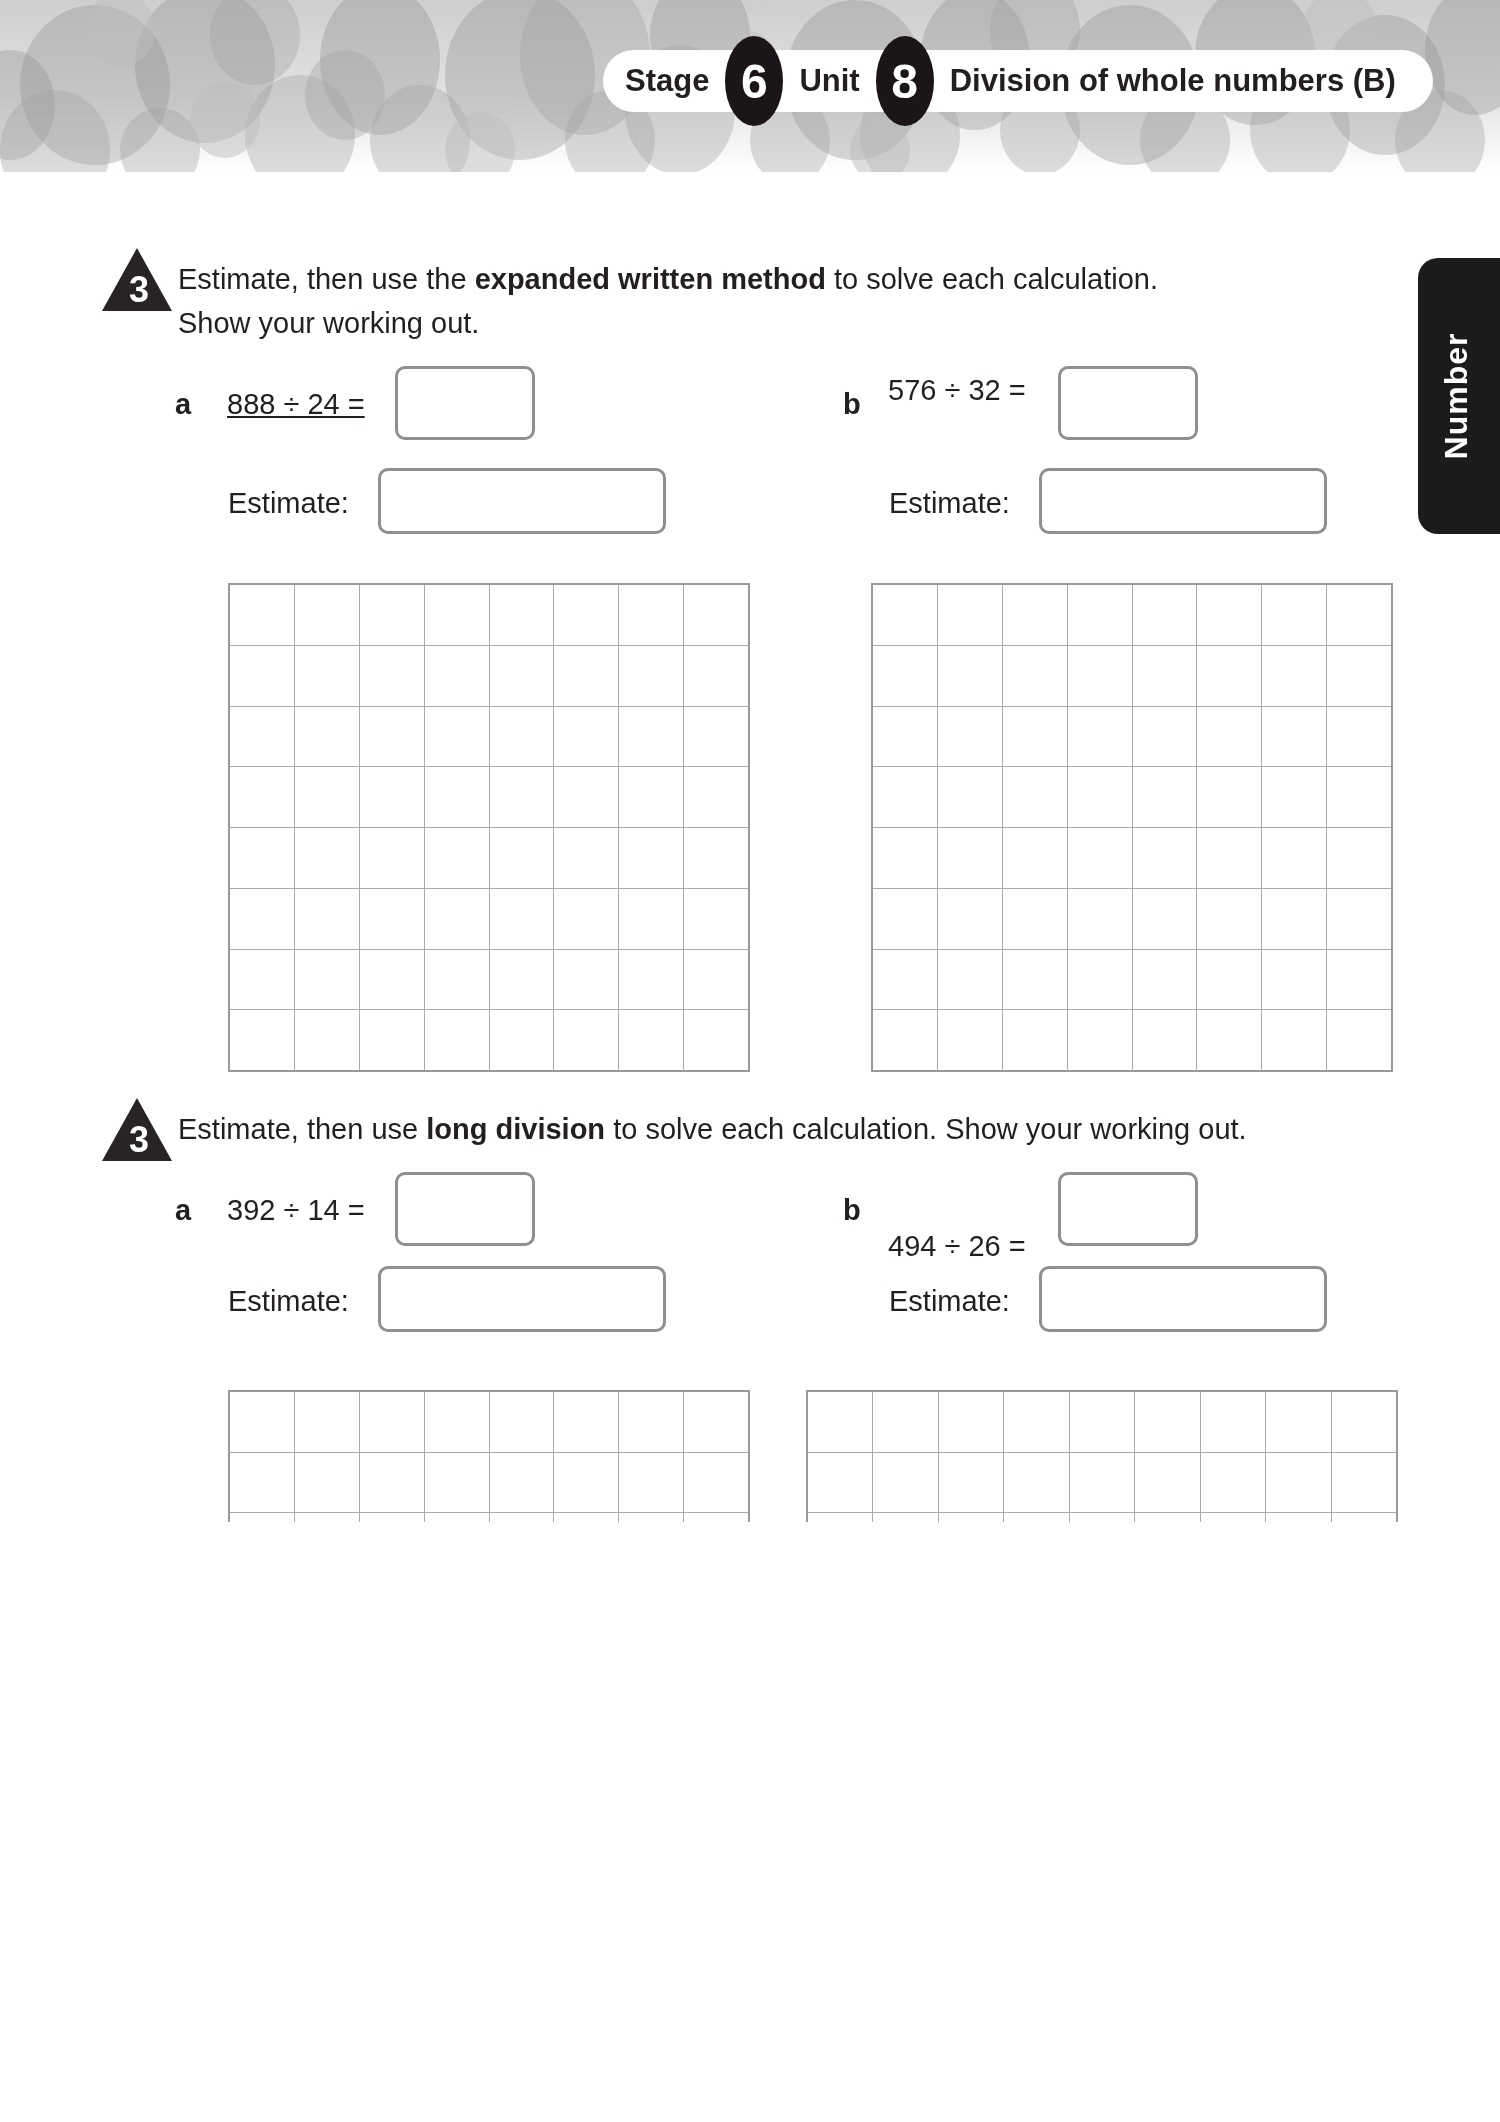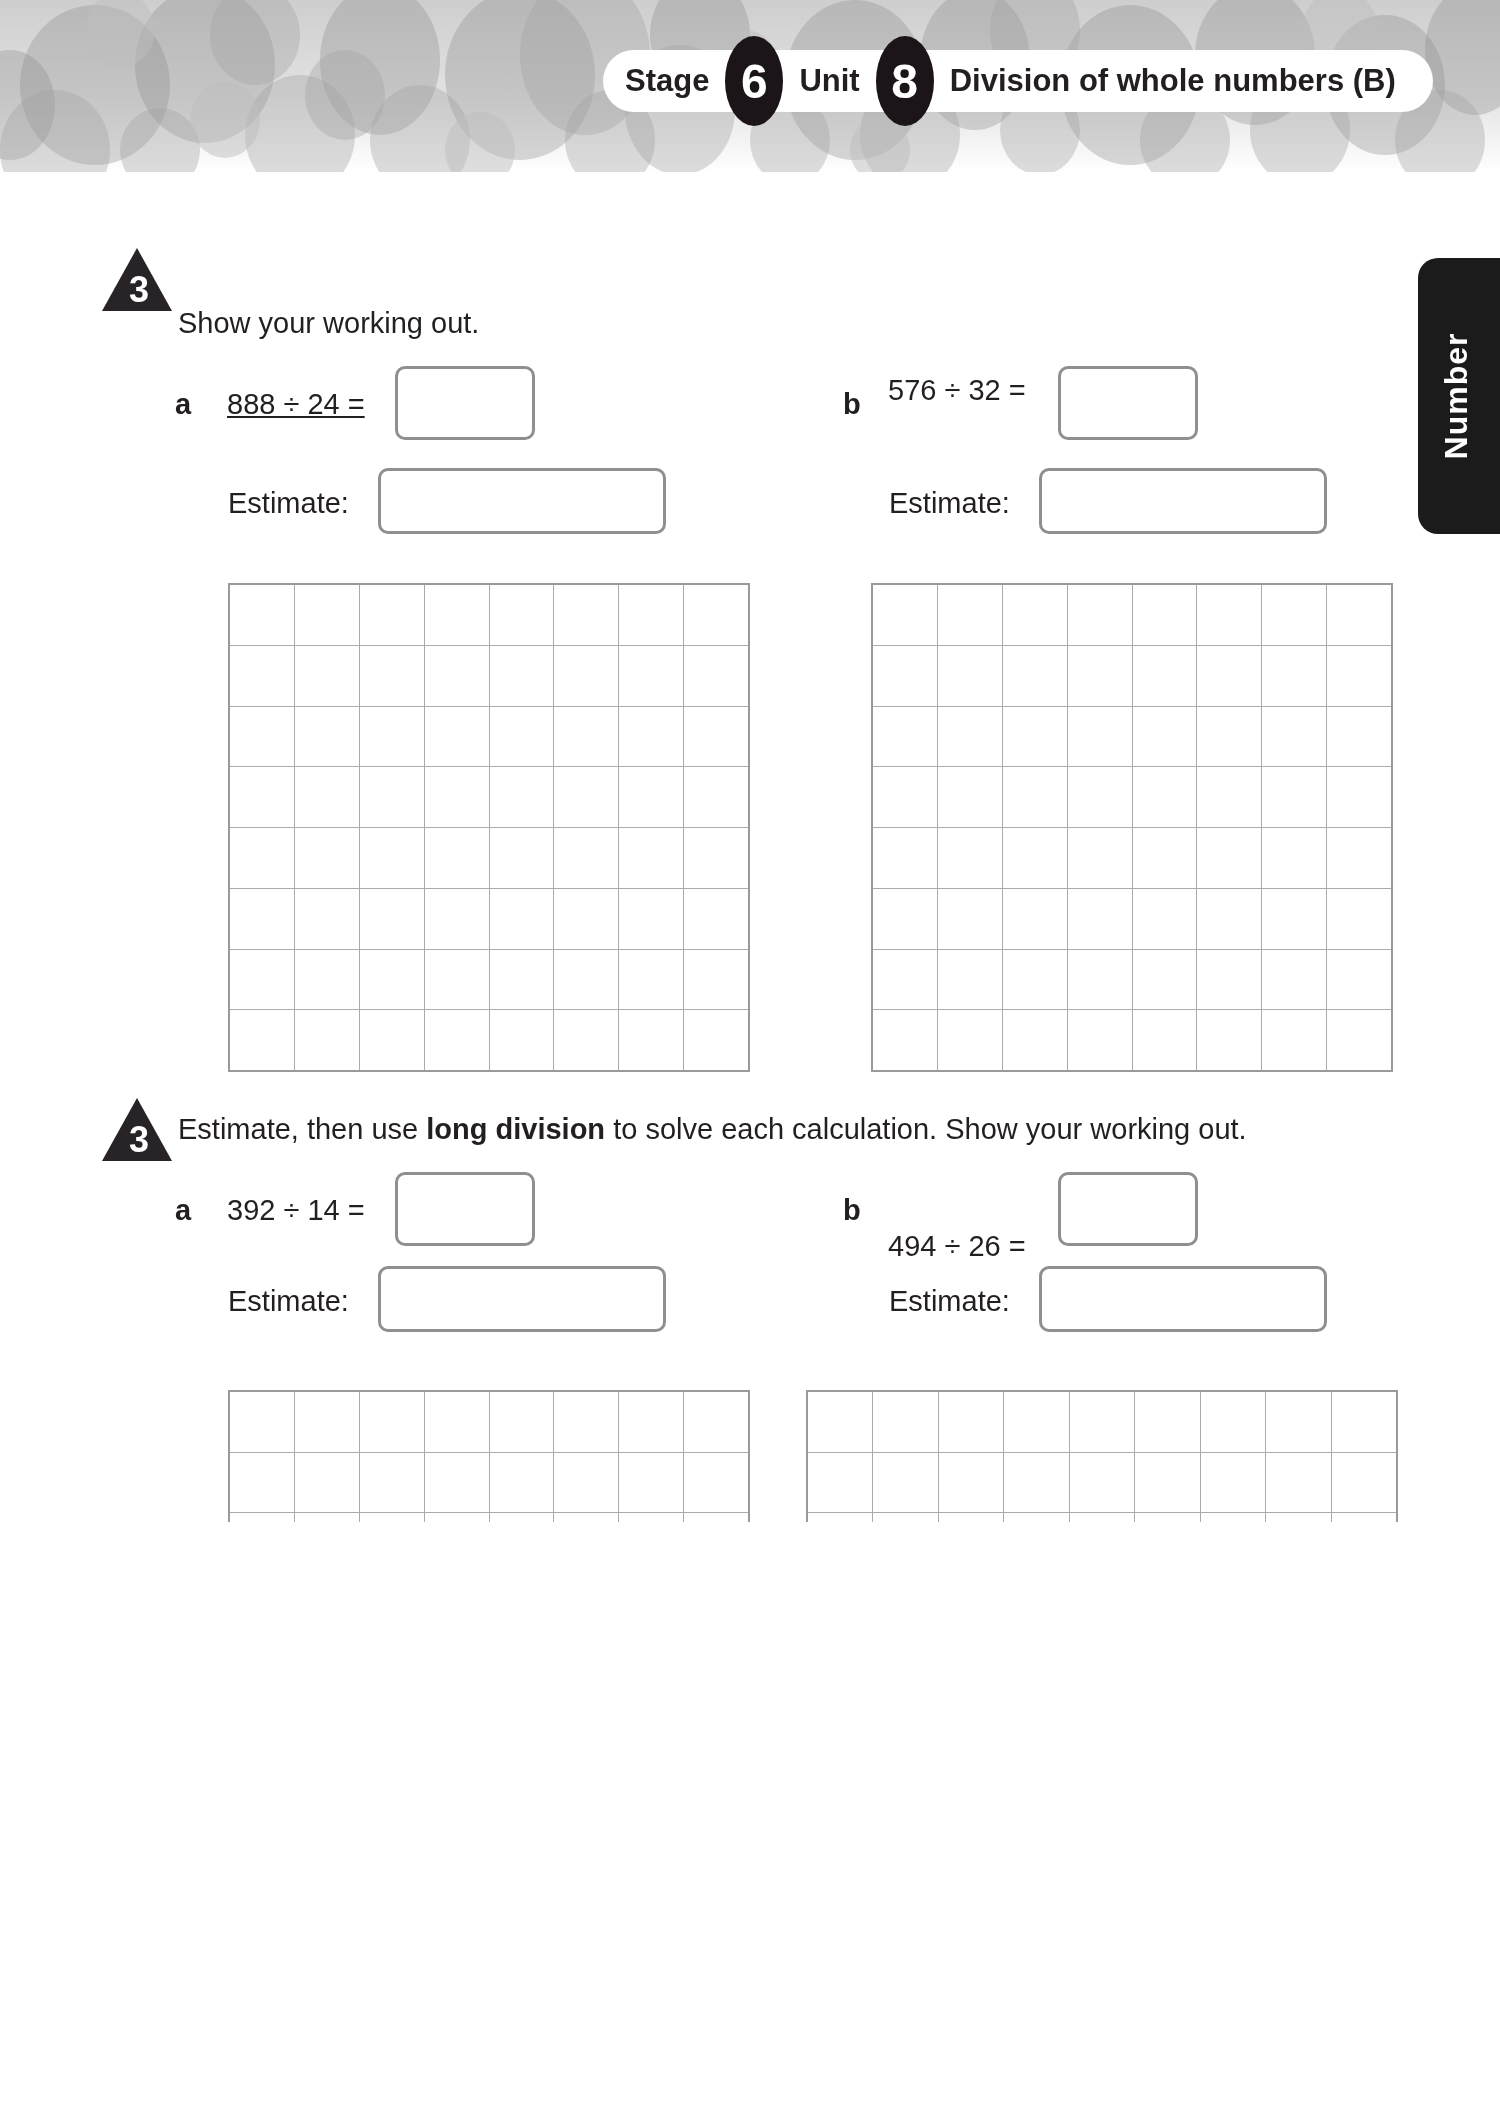--- a/index.html
+++ b/index.html
@@ -134,20 +134,21 @@
 
   <div class="number-tab">
     <span class="number-tab-text">Number</span>
   </div>
 
   <svg class="tri" style="left:99px; top:246px;" width="76" height="68" viewBox="0 0 76 68">
     <polygon points="38,2 73,65 3,65" fill="#272327"></polygon>
     <line x1="9" y1="30" x2="33" y2="5" stroke="#ffffff" stroke-width="5"></line>
     <text x="40" y="56" text-anchor="middle" font-size="36" font-weight="bold" fill="#ffffff" font-family="Liberation Sans, sans-serif">3</text>
   </svg>
+  <div class="prompt-line" style="left:178px; top:261px;"><span>Estimate, then use the </span><b>expanded written method</b><span> to solve each calculation.</span></div>
   <div class="prompt-line" style="left:178px; top:305px;">Show your working out.</div>
 
   <span class="part-label" style="left:175px; top:387px;">a</span>
   <span class="part-expr" style="left:227px; top:387px;text-decoration:underline;">888 ÷ 24 =</span>
   <div class="answer-box" style="left:395px; top:366px;"></div>
 
   <span class="part-label" style="left:843px; top:387px;">b</span>
   <span class="part-expr" style="left:888px; top:365px;margin-top:8px;">576 ÷ 32 =</span>
   <div class="answer-box" style="left:1058px; top:366px;"></div>
 

